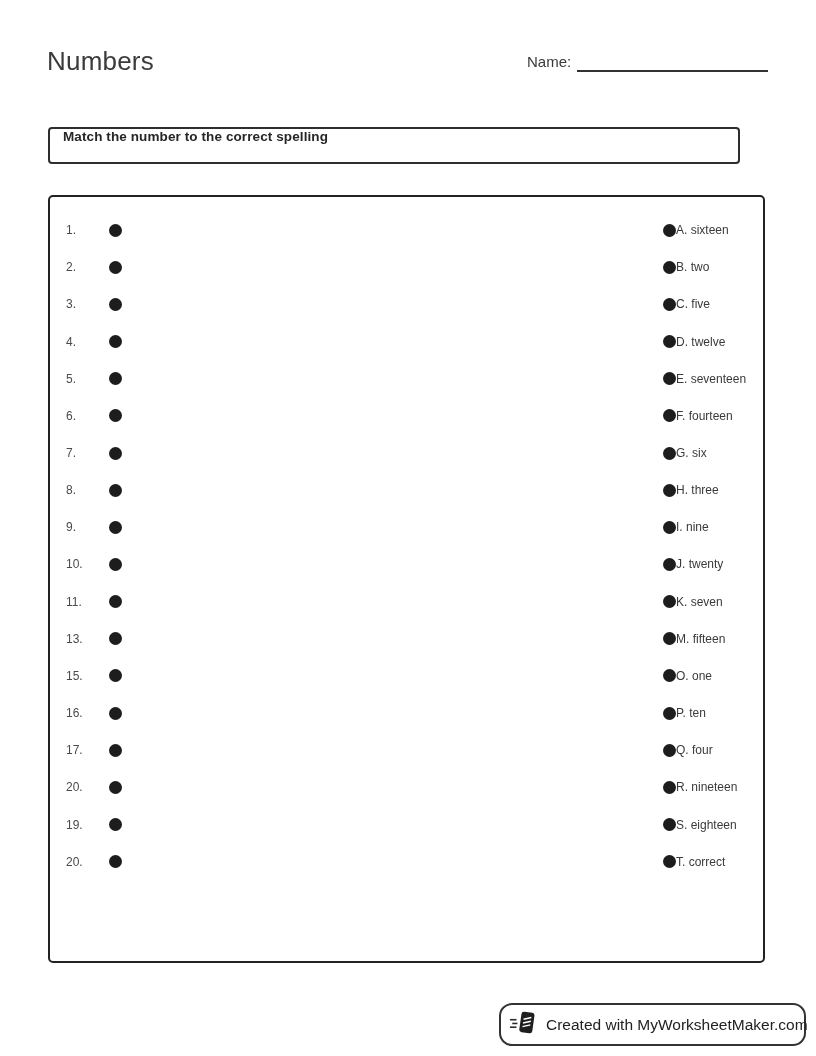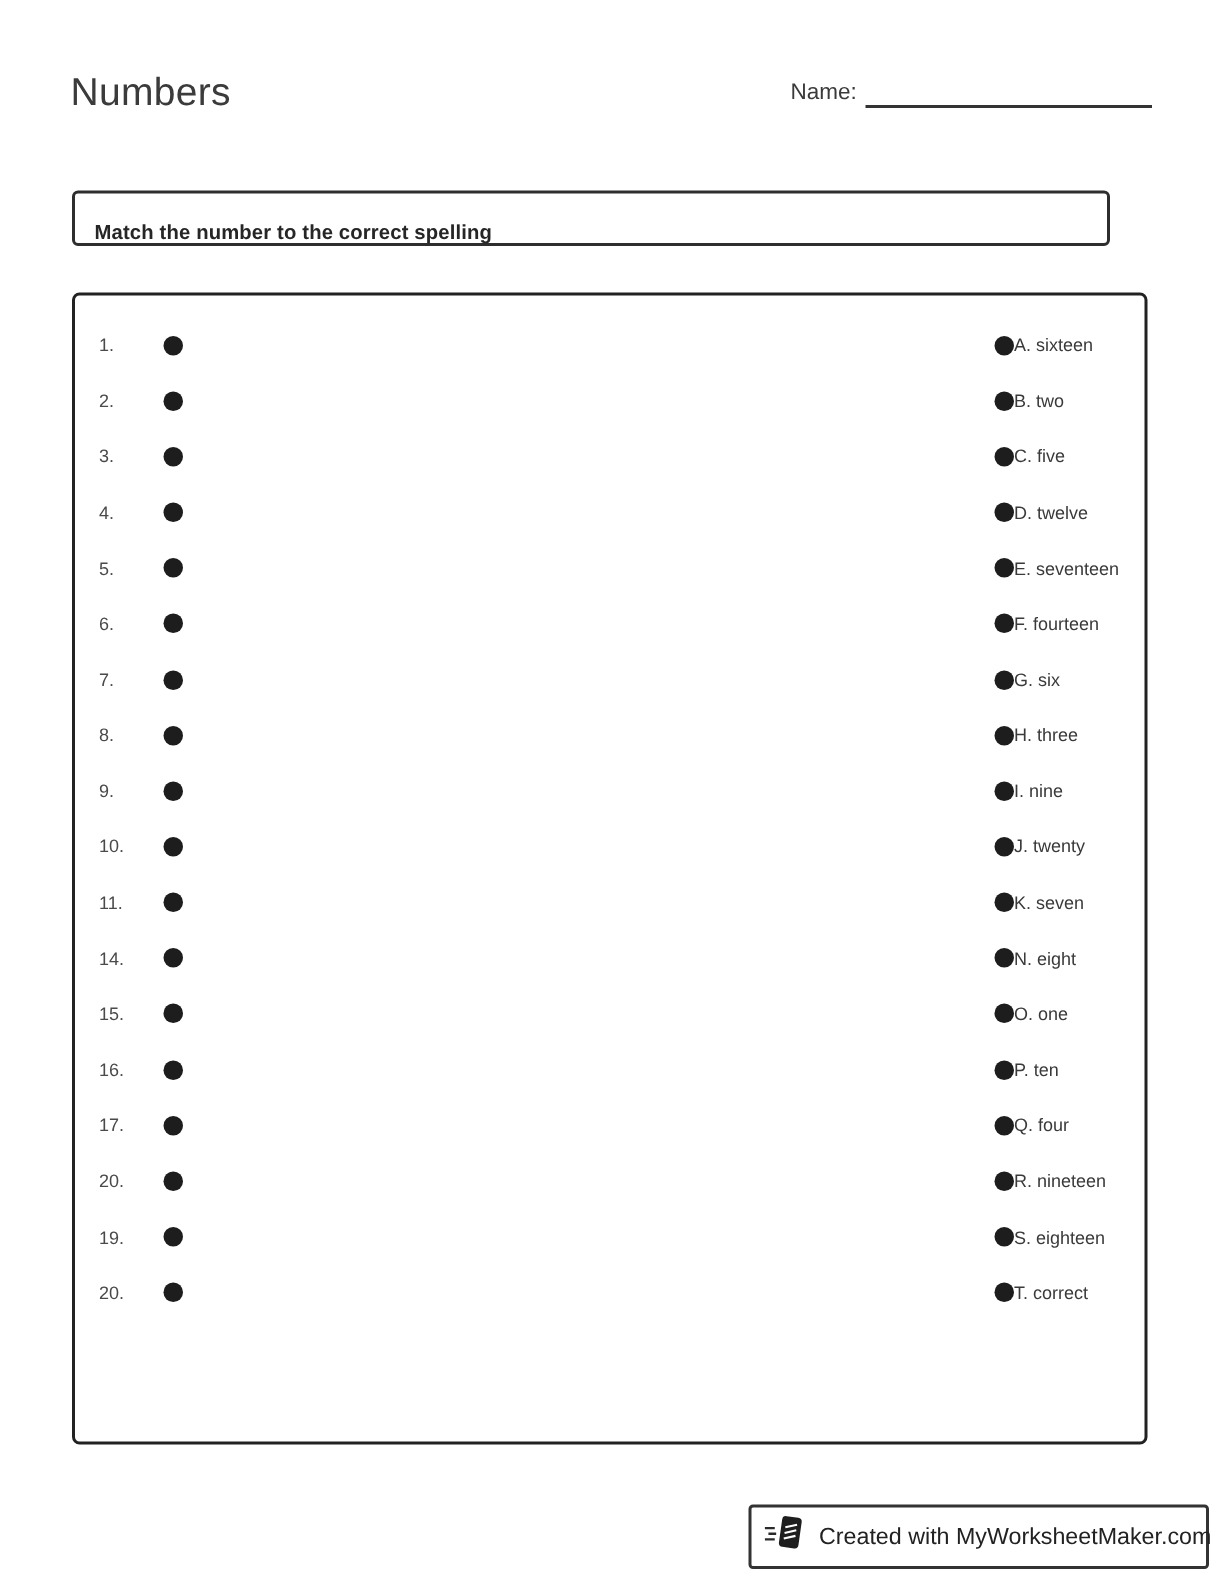--- a/index.html
+++ b/index.html
@@ -26,21 +26,21 @@
   .name-label { font-size: 15px; color: #3a3a3a; line-height: 21px; text-align: right; }
   .name-line {
     flex: 1; height: 21px; margin-left: 6px;
     border-bottom: 2px solid #333333;
   }
 
   .instruction-box {
     position: absolute; left: 48px; top: 127px;
     width: 692px; height: 37px;
     border: 2px solid #2e2e2e; border-radius: 4px;
-    display: flex; align-items: flex-end;
+    display: flex; align-items: flex-start;
     padding-left: 13px;
     background: #ffffff;
   }
   .instruction-text {
     font-size: 13.5px; font-weight: 700; color: #262626;
     letter-spacing: 0.1px;
   }
 
   .match-box {
     position: absolute; left: 48px; top: 195px;
@@ -64,21 +64,21 @@
   .row-spacer { flex: 1; }
   .row-answer {
     width: 87px; 
     font-size: 12px; color: #3a3a3a;
     white-space: nowrap;
   }
 
   .footer-credit {
     position: absolute; left: 499px; top: 1003px;
     width: 307px; height: 43px;
-    border: 2px solid #333333; border-radius: 3px;
+    border: 2px solid #333333; border-radius: 13px;
     display: flex; align-items: center;
     background: #ffffff;
   }
   .footer-logo { margin-left: 8px; flex: 0 0 auto; }
   .footer-text { font-size: 15.5px; color: #222222; margin-left: 7px; white-space: nowrap; }
 </style>
 </head>
 <body>
 
 <h1 class="page-title">Numbers</h1>
@@ -176,28 +176,28 @@
 
   <div class="match-row">
     <span class="row-num">11.</span>
     <span class="dot"></span>
     <span class="row-spacer"></span>
     <span class="dot"></span>
     <span class="row-answer">K. seven</span>
   </div>
 
 
-
-  <div class="match-row">
-    <span class="row-num">14.</span>
-    <span class="dot"></span>
-    <span class="row-spacer"></span>
-    <span class="dot"></span>
-    <span class="row-answer">N. eight</span>
-  </div>
+  <div class="match-row">
+    <span class="row-num">13.</span>
+    <span class="dot"></span>
+    <span class="row-spacer"></span>
+    <span class="dot"></span>
+    <span class="row-answer">M. fifteen</span>
+  </div>
+
 
   <div class="match-row">
     <span class="row-num">15.</span>
     <span class="dot"></span>
     <span class="row-spacer"></span>
     <span class="dot"></span>
     <span class="row-answer">O. one</span>
   </div>
 
   <div class="match-row">

